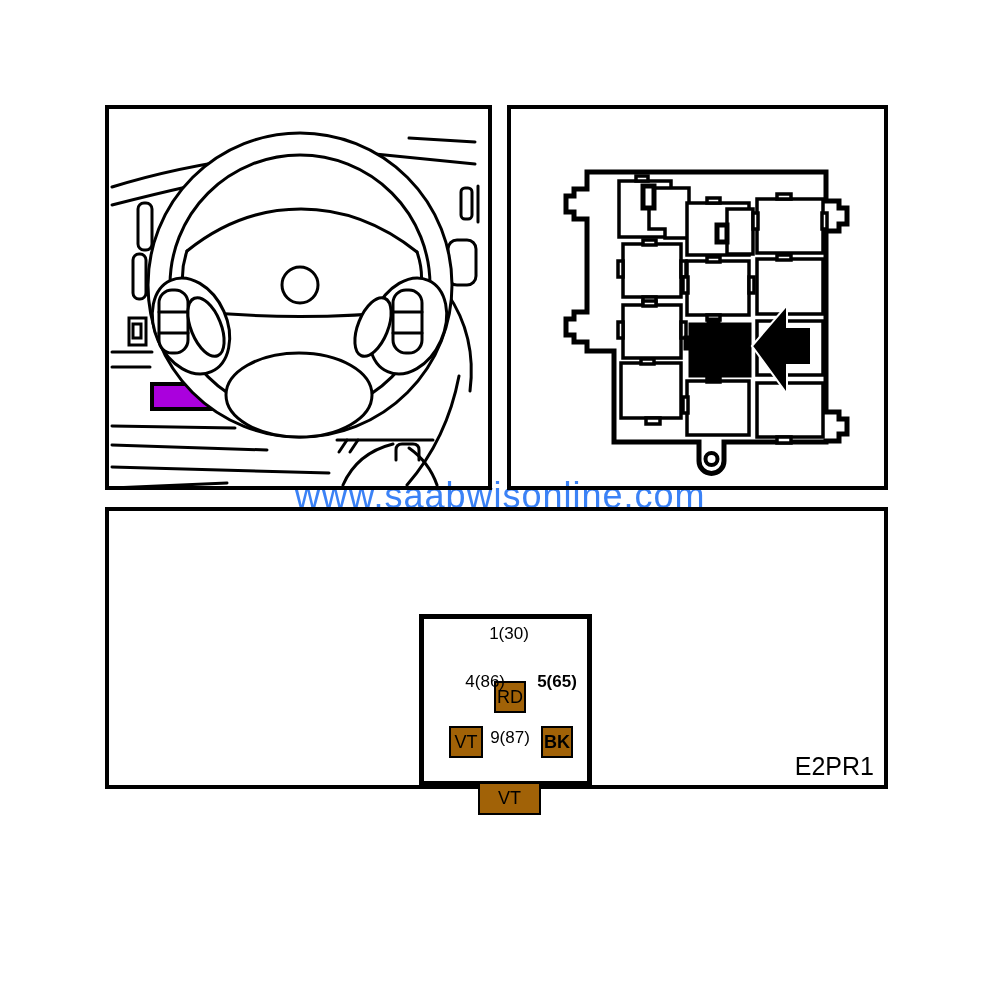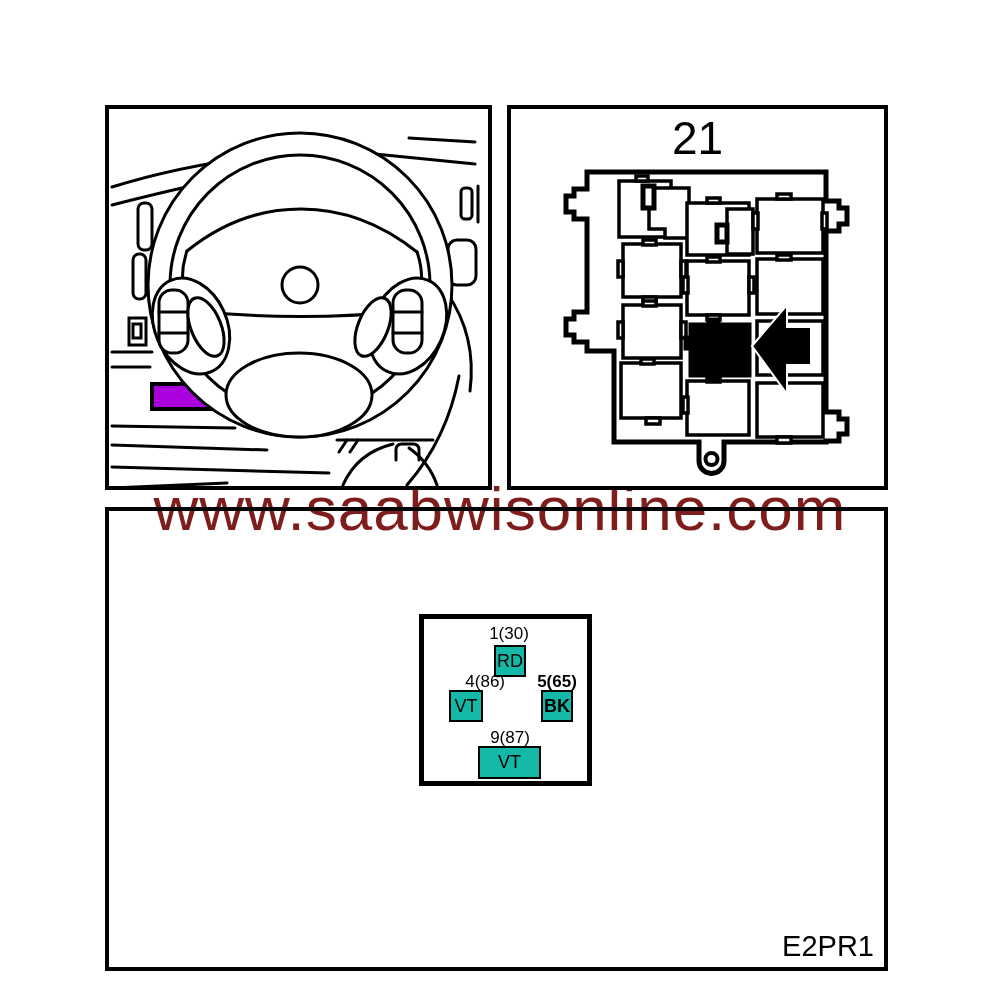--- a/index.html
+++ b/index.html
@@ -1,31 +1,31 @@
 <!DOCTYPE html>
 <html><head>
 <meta charset="utf-8">
 <style>
   html,body{margin:0;padding:0;background:#fff;}
   body{width:1000px;height:1000px;position:relative;font-family:"Liberation Sans",sans-serif;color:#000;overflow:hidden;}
   .panel{position:absolute;background:#fff;border:4px solid #000;box-sizing:border-box;}
   #panel-dashboard{left:105px;top:105px;width:387px;height:385px;}
   #panel-relaybox{left:507px;top:105px;width:381px;height:385px;}
-  #panel-pinout{left:105px;top:507px;width:783px;height:464px;}
+  #panel-pinout{left:105px;top:507px;width:783px;height:282px;}
   .panel svg{position:absolute;left:0;top:0;}
   .relay-label{position:absolute;left:0;right:0;top:4px;text-align:center;font-size:46px;line-height:1.1;}
   .watermark{position:absolute;left:50%;top:478px;transform:translateX(-50%);
-    font-size:62px;line-height:1;color:#7f1d1d;letter-spacing:1px;white-space:nowrap;
+    font-size:36px;line-height:1;color:#3b82f6;letter-spacing:1px;white-space:nowrap;
     mix-blend-mode:multiply;z-index:20;}
   .pin-square{position:absolute;left:310px;top:103px;width:173px;height:172px;
     border:5px solid #000;box-sizing:border-box;background:#fff;}
   .pin-label{position:absolute;font-size:17px;text-align:center;line-height:1;}
-  .wire-box{position:absolute;border:2px solid #000;box-sizing:border-box;background:#14b8a6;
-    display:flex;align-items:center;justify-content:center;font-size:18px;}
-  .diagram-code{position:absolute;right:10px;bottom:4px;font-size:29px;}
+  .wire-box{position:absolute;border:2px solid #000;box-sizing:border-box;background:#a16207;
+    display:flex;align-items:center;justify-content:center;font-size:18px;margin-top:36px;}
+  .diagram-code{position:absolute;right:10px;bottom:4px;font-size:25px;}
 </style>
 </head>
 <body>
 
 <div class="panel" id="panel-dashboard">
   <svg width="379" height="377" viewBox="0 0 379 377">
     <g stroke="#000" stroke-width="3" fill="none" stroke-linecap="round">
 
       <path d="M3,78 C60,60 130,48 196,42"></path>
       <path d="M3,96 C50,84 100,72 142,65"></path>
@@ -71,21 +71,20 @@
       <rect x="284" y="181" width="29" height="63" rx="13" fill="#fff"></rect>
       <path d="M284,203 h29 M284,224 h29"></path>
       <ellipse cx="264" cy="218" rx="15" ry="31" transform="rotate(22 264 218)" fill="#fff"></ellipse>
       <ellipse cx="190" cy="286" rx="73" ry="42" fill="#fff"></ellipse>
       <circle cx="191" cy="176" r="18" fill="#fff"></circle>
     </g>
   </svg>
 </div>
 
 <div class="panel" id="panel-relaybox">
-  <div class="relay-label">21</div>
   <svg width="373" height="377" viewBox="0 0 373 377">
 
     <path d="M76,63 H315
              V92 h13 v7 h8 v16 h-8 v7 h-13
              V303 h13 v7 h8 v15 h-8 v7 h-13
              V333 H213
              V352 A12.5,12.5 0 0 1 188,352 V333
              H103 V242 H76
              V233 h-13 v-7 h-8 v-16 h8 v-7 h13
              V110 h-13 v-7 h-8 v-16 h8 v-7 h13 Z" fill="#fff" stroke="#000" stroke-width="5"></path>

